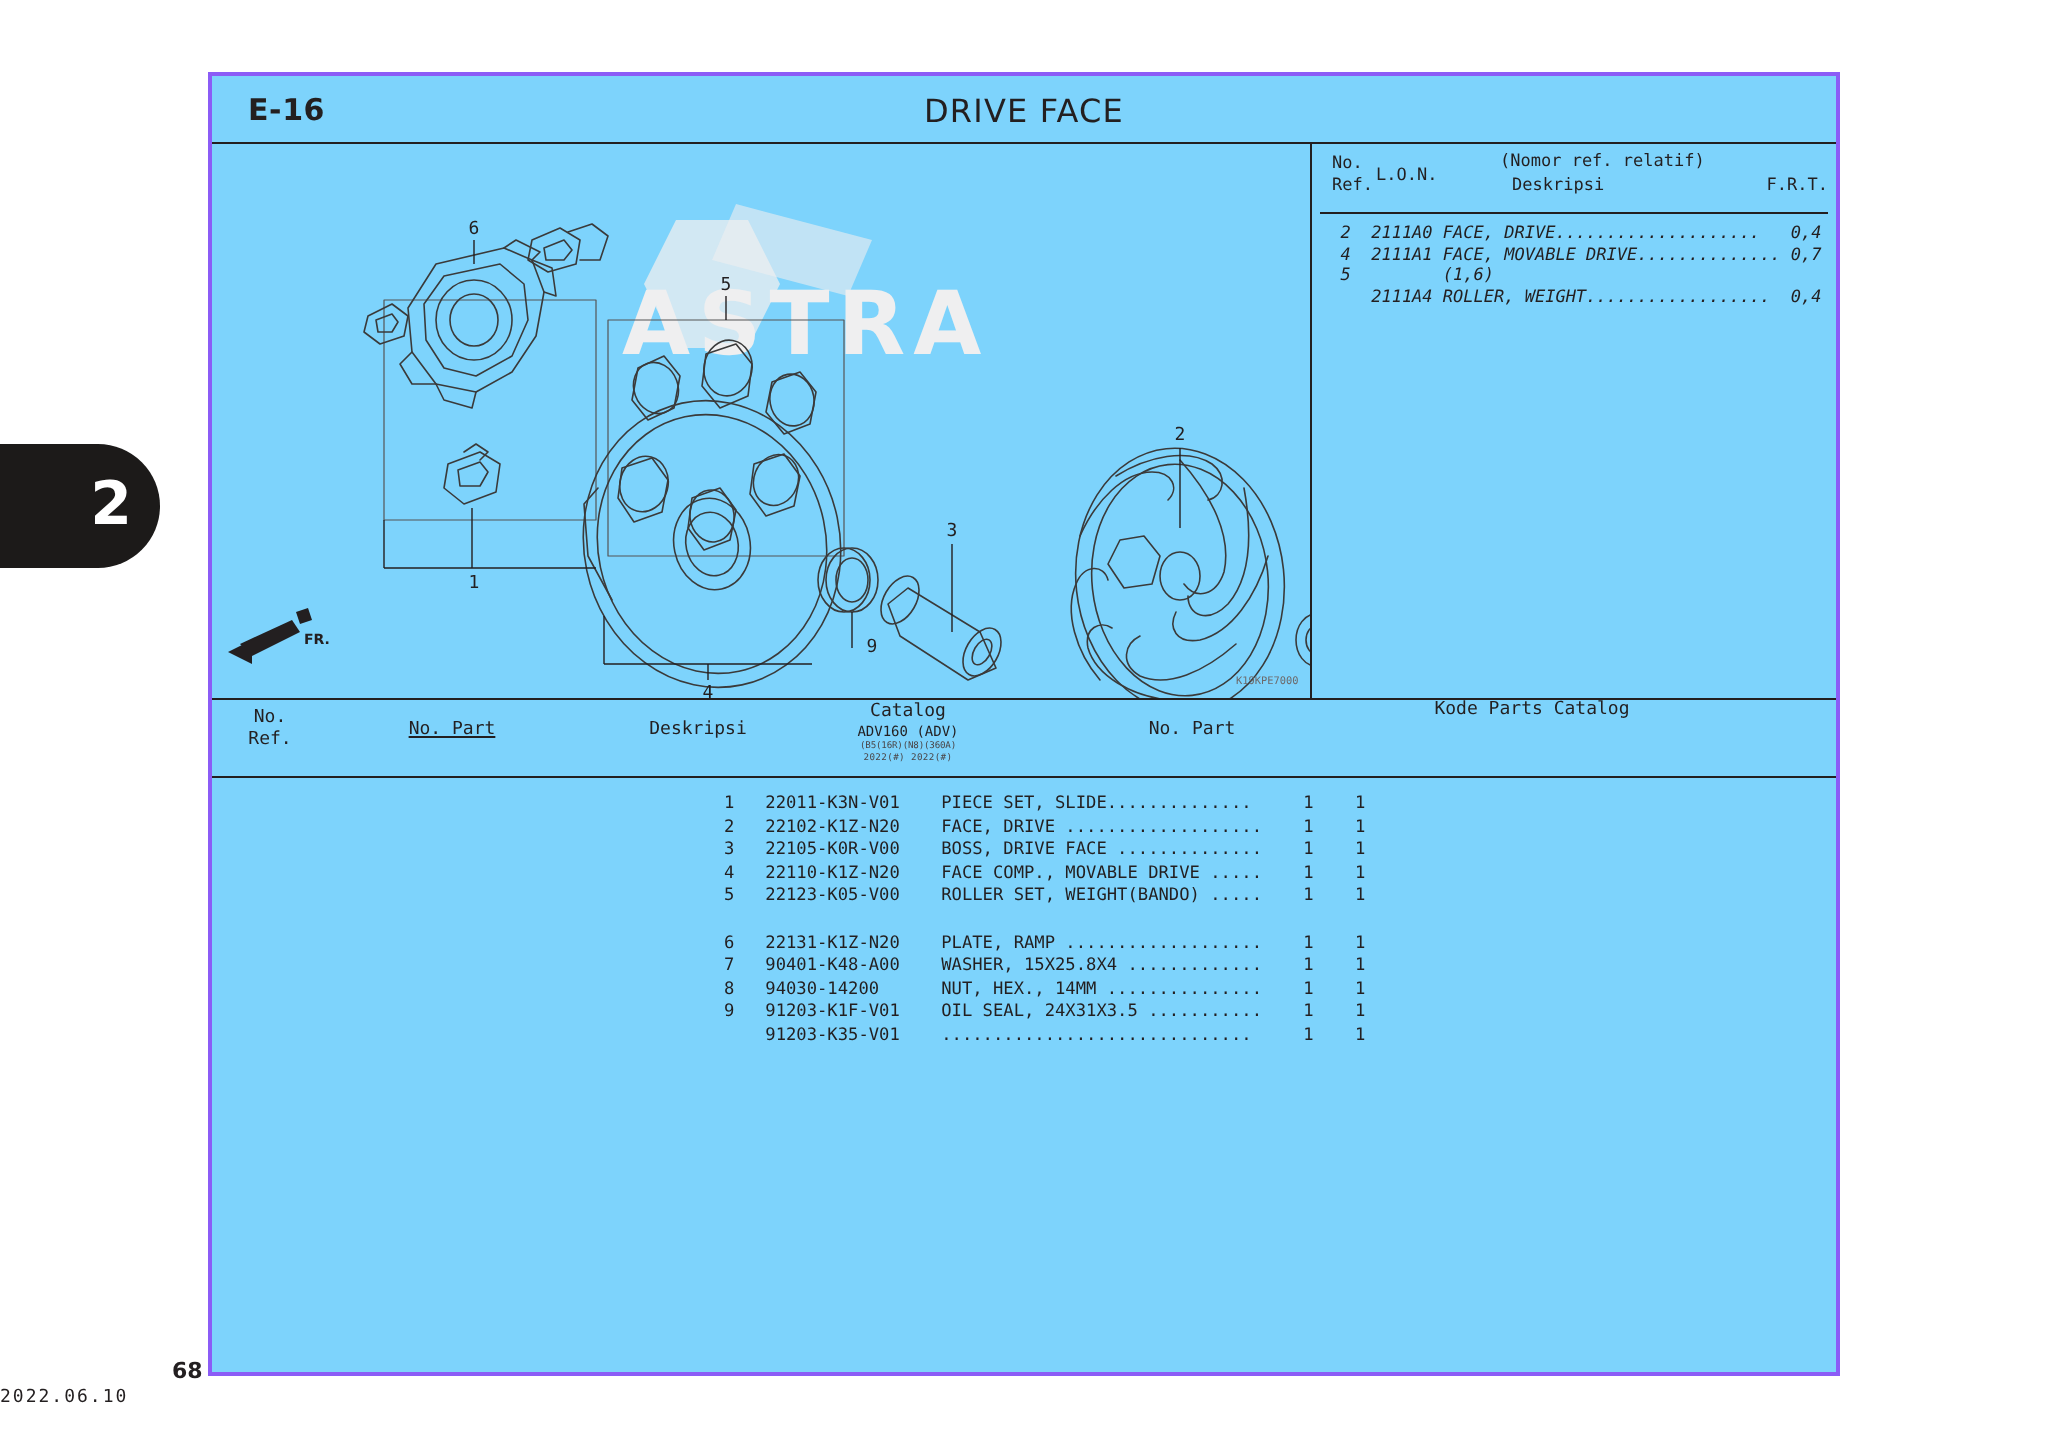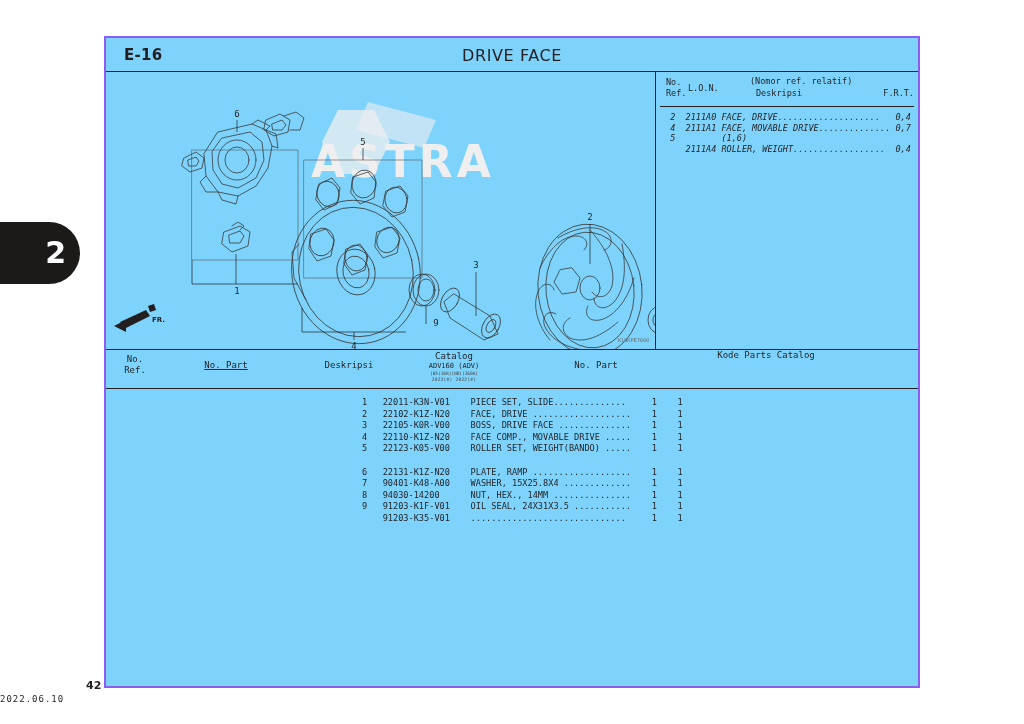--- a/index.html
+++ b/index.html
@@ -380,14 +380,14 @@
         <div class="j-year">2022(#)  2022(#)</div>
       </div>
       <div class="ph ph-seri">No. Part</div>
       <div class="ph ph-kode">Kode Parts Catalog</div>
     </div>
     <div id="parts-rows"><span class="prow">    1   22011-K3N-V01    PIECE SET, SLIDE..............     1    1</span><span class="prow">    2   22102-K1Z-N20    FACE, DRIVE ...................    1    1</span><span class="prow">    3   22105-K0R-V00    BOSS, DRIVE FACE ..............    1    1</span><span class="prow">    4   22110-K1Z-N20    FACE COMP., MOVABLE DRIVE .....    1    1</span><span class="prow">    5   22123-K05-V00    ROLLER SET, WEIGHT(BANDO) .....    1    1</span><span class="spacer"></span><span class="prow">    6   22131-K1Z-N20    PLATE, RAMP ...................    1    1</span><span class="prow">    7   90401-K48-A00    WASHER, 15X25.8X4 .............    1    1</span><span class="prow">    8   94030-14200      NUT, HEX., 14MM ...............    1    1</span><span class="prow">    9   91203-K1F-V01    OIL SEAL, 24X31X3.5 ...........    1    1</span><span class="prow">        91203-K35-V01    ..............................     1    1</span></div>
   </div>
 
 </div>
 
-<div id="page-number">42</div>
+<div id="page-number">68</div>
 <div id="footer-date">2022.06.10</div>
 
 </body></html>

